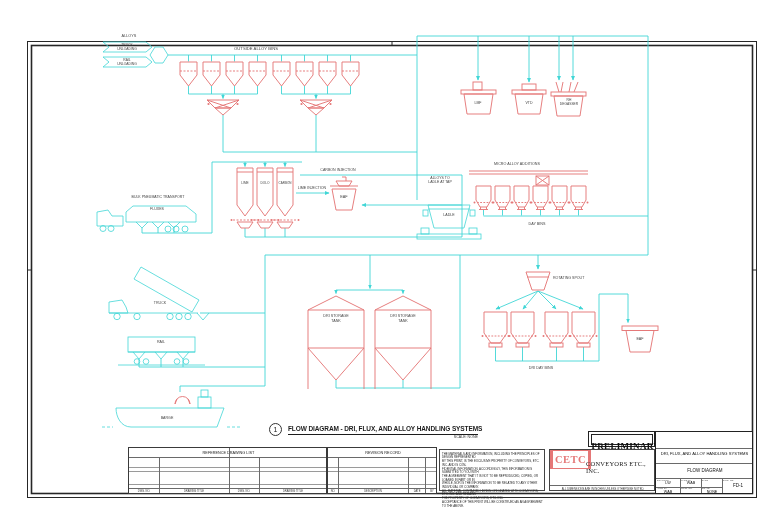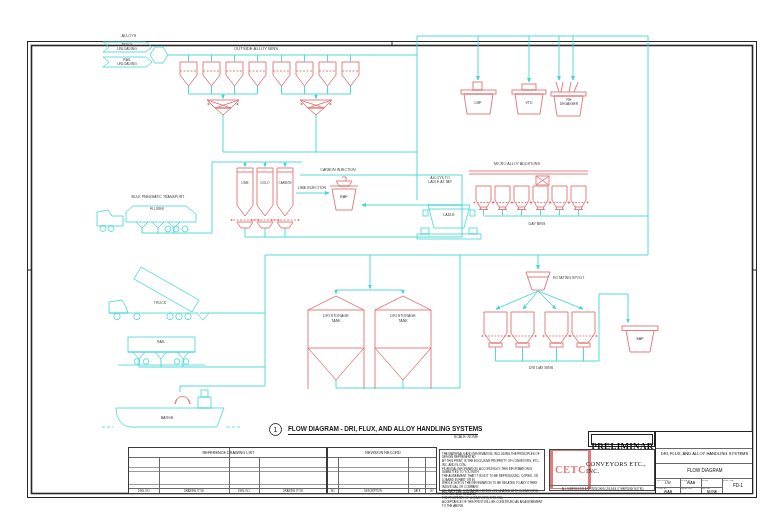--- a/index.html
+++ b/index.html
@@ -11,21 +11,21 @@
   .r{stroke:var(--red);fill:none;stroke-width:.95;}
   .rf{fill:var(--red);stroke:none;}
   .fr{stroke:var(--frame);fill:none;}
   .lbl{position:absolute;color:var(--ink);font-size:7.4px;line-height:1.2;text-align:center;white-space:pre-line;}
   .s{transform:scale(.5);transform-origin:0 0;}
   .box{position:absolute;border:1px solid #3a3a3a;box-sizing:border-box;background:#fff;}
   .v{position:absolute;width:1px;background:#6a6a6a;}
   .h{position:absolute;height:1px;background:#6a6a6a;}
   .rule{position:absolute;background:repeating-linear-gradient(to bottom,transparent 0 3.8px,#9a9a9a 3.8px 4.3px);}
   .serif{font-family:"Liberation Serif",serif;}
-  .cetc{position:absolute;color:var(--red);font:700 10.5px "Liberation Serif",serif;letter-spacing:.5px;border-left:3px solid var(--red);border-right:3px solid var(--red);border-top:1.5px solid var(--red);border-bottom:1.5px solid var(--red);padding:13px 2px;}
+  .cetc{position:absolute;color:var(--red);font:700 10.5px "Liberation Serif",serif;letter-spacing:.5px;border-left:3px solid var(--red);border-right:3px solid var(--red);border-top:1.5px solid var(--red);border-bottom:1.5px solid var(--red);padding:3px 2px;}
 </style>
 </head>
 <body>
 
 <div class="sheet">
 
 <svg class="lw" width="768" height="512" viewBox="0 0 768 512">
   <defs>
     <marker id="ah" markerWidth="6" markerHeight="6" refX="4" refY="2" orient="auto" markerUnits="userSpaceOnUse">
       <path d="M0,0 L4.5,2 L0,4 Z" fill="#41d6d6"></path>

